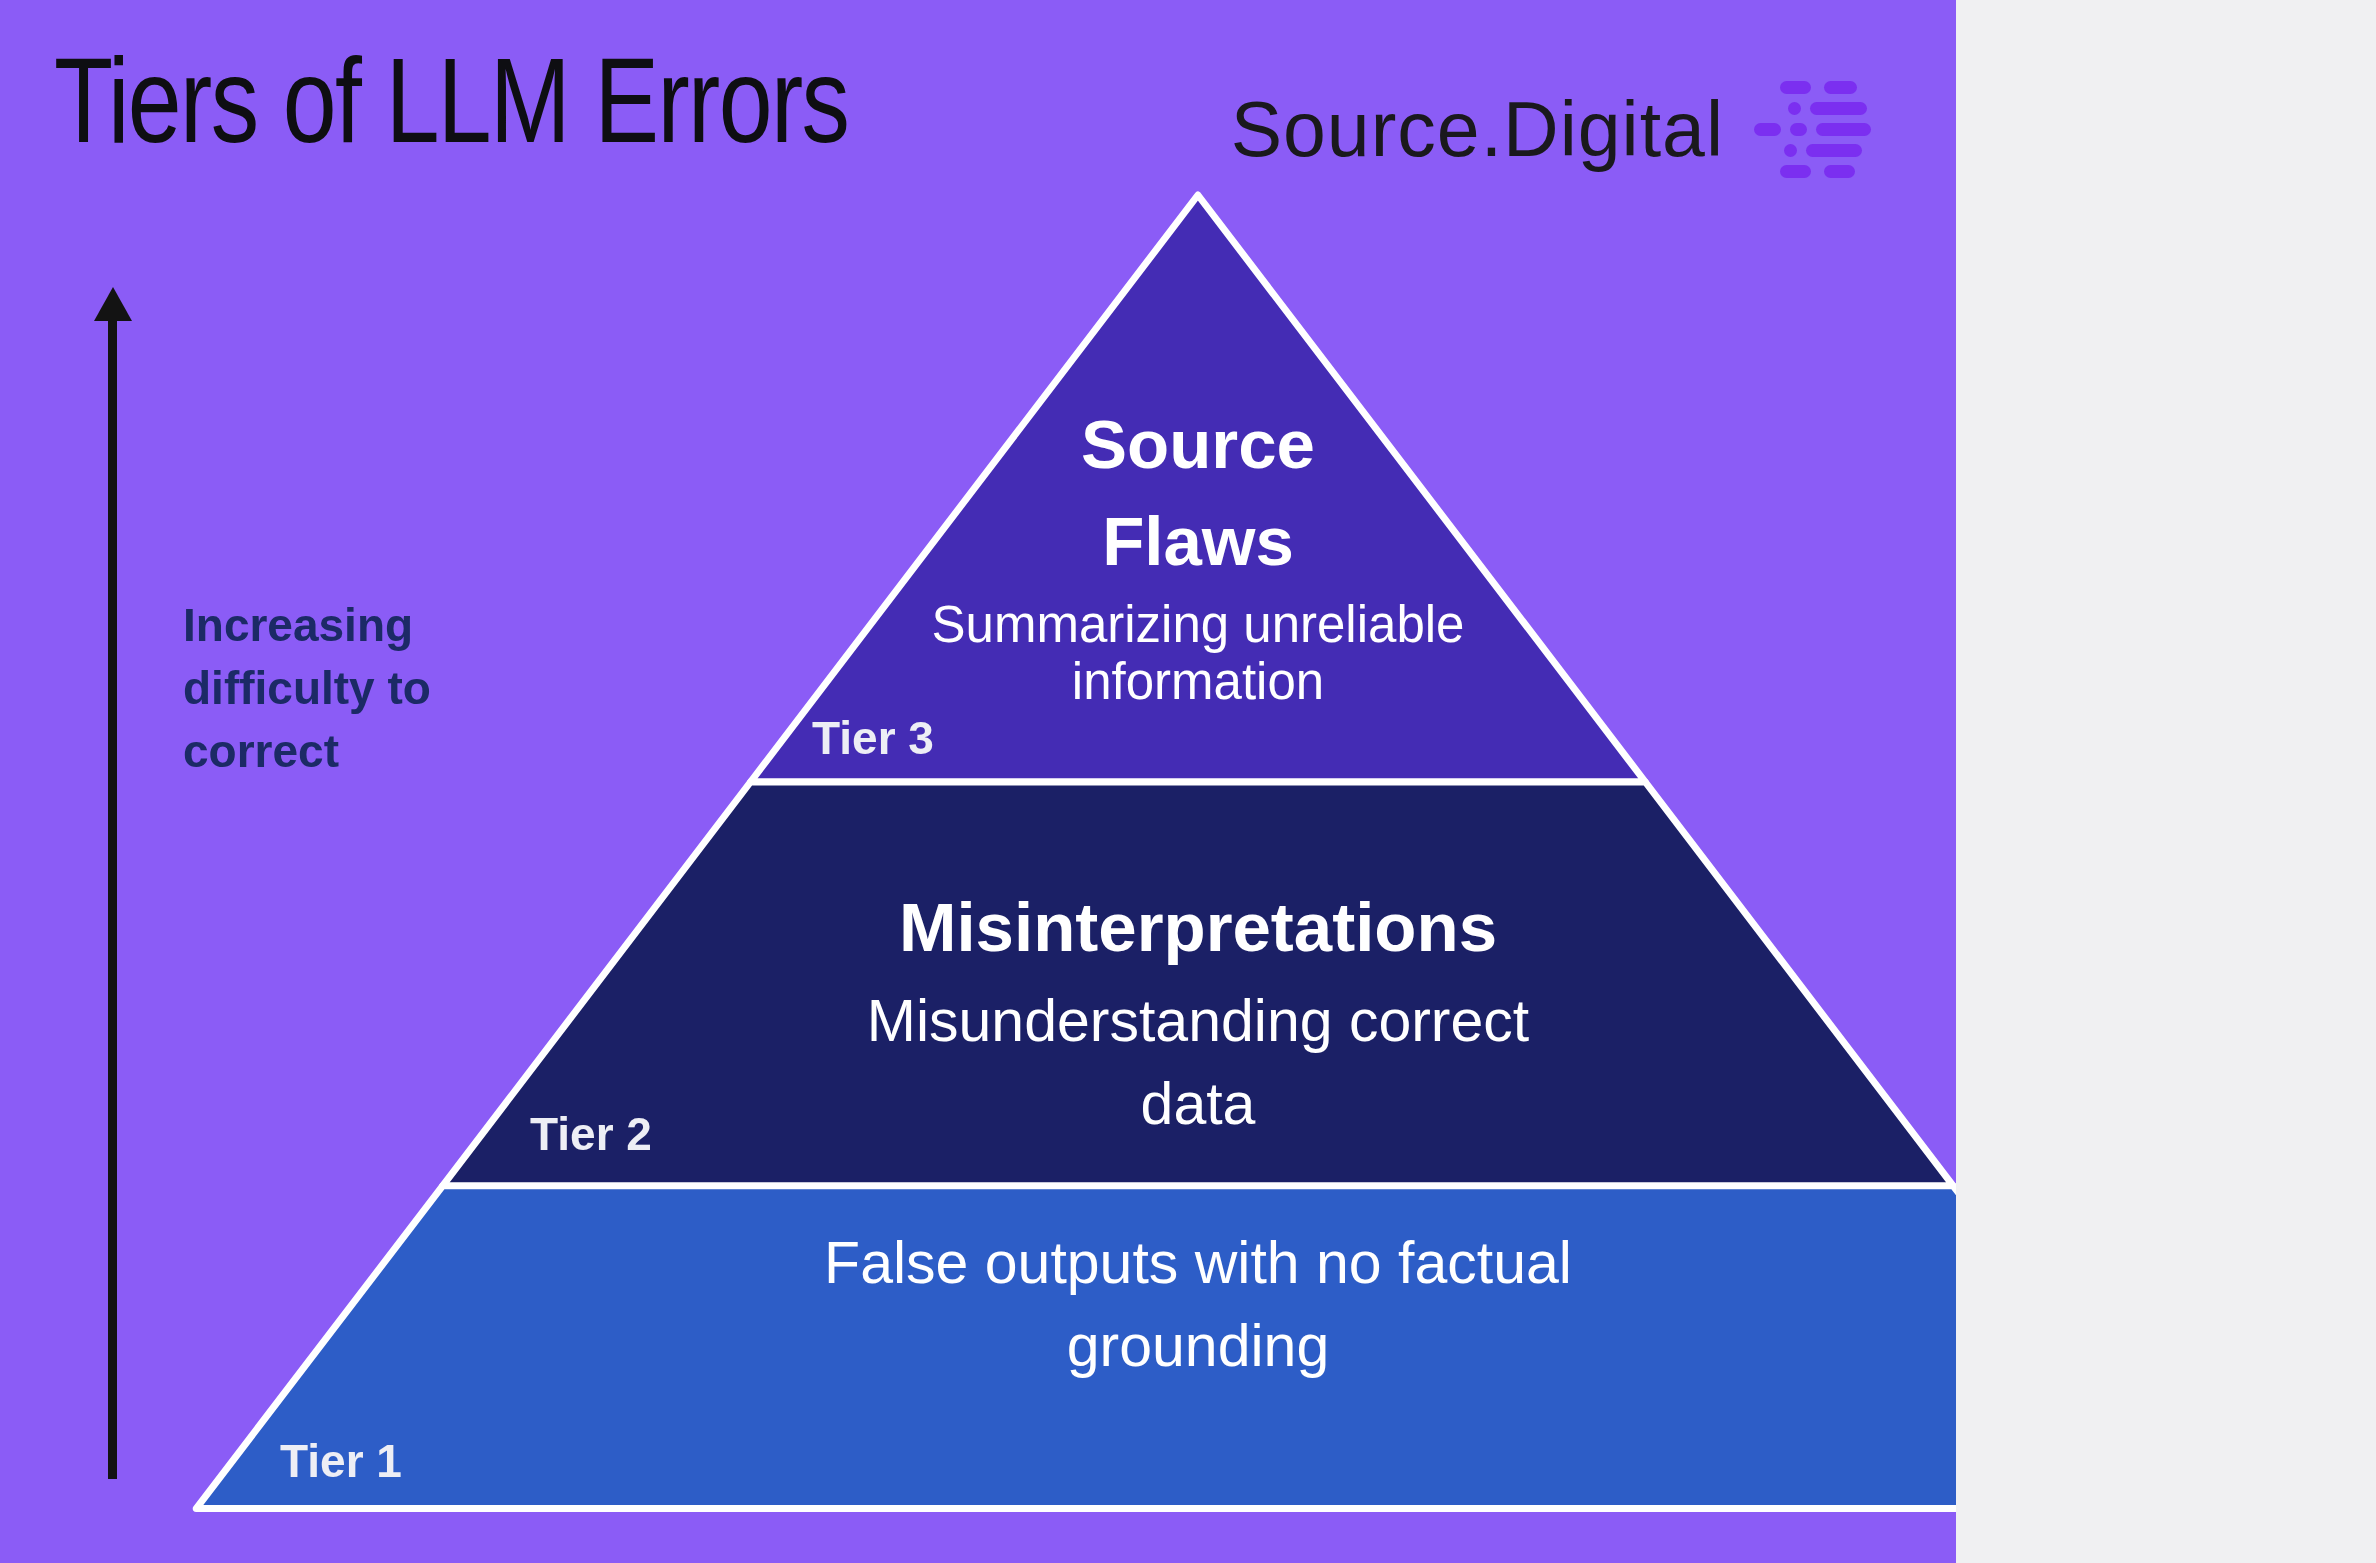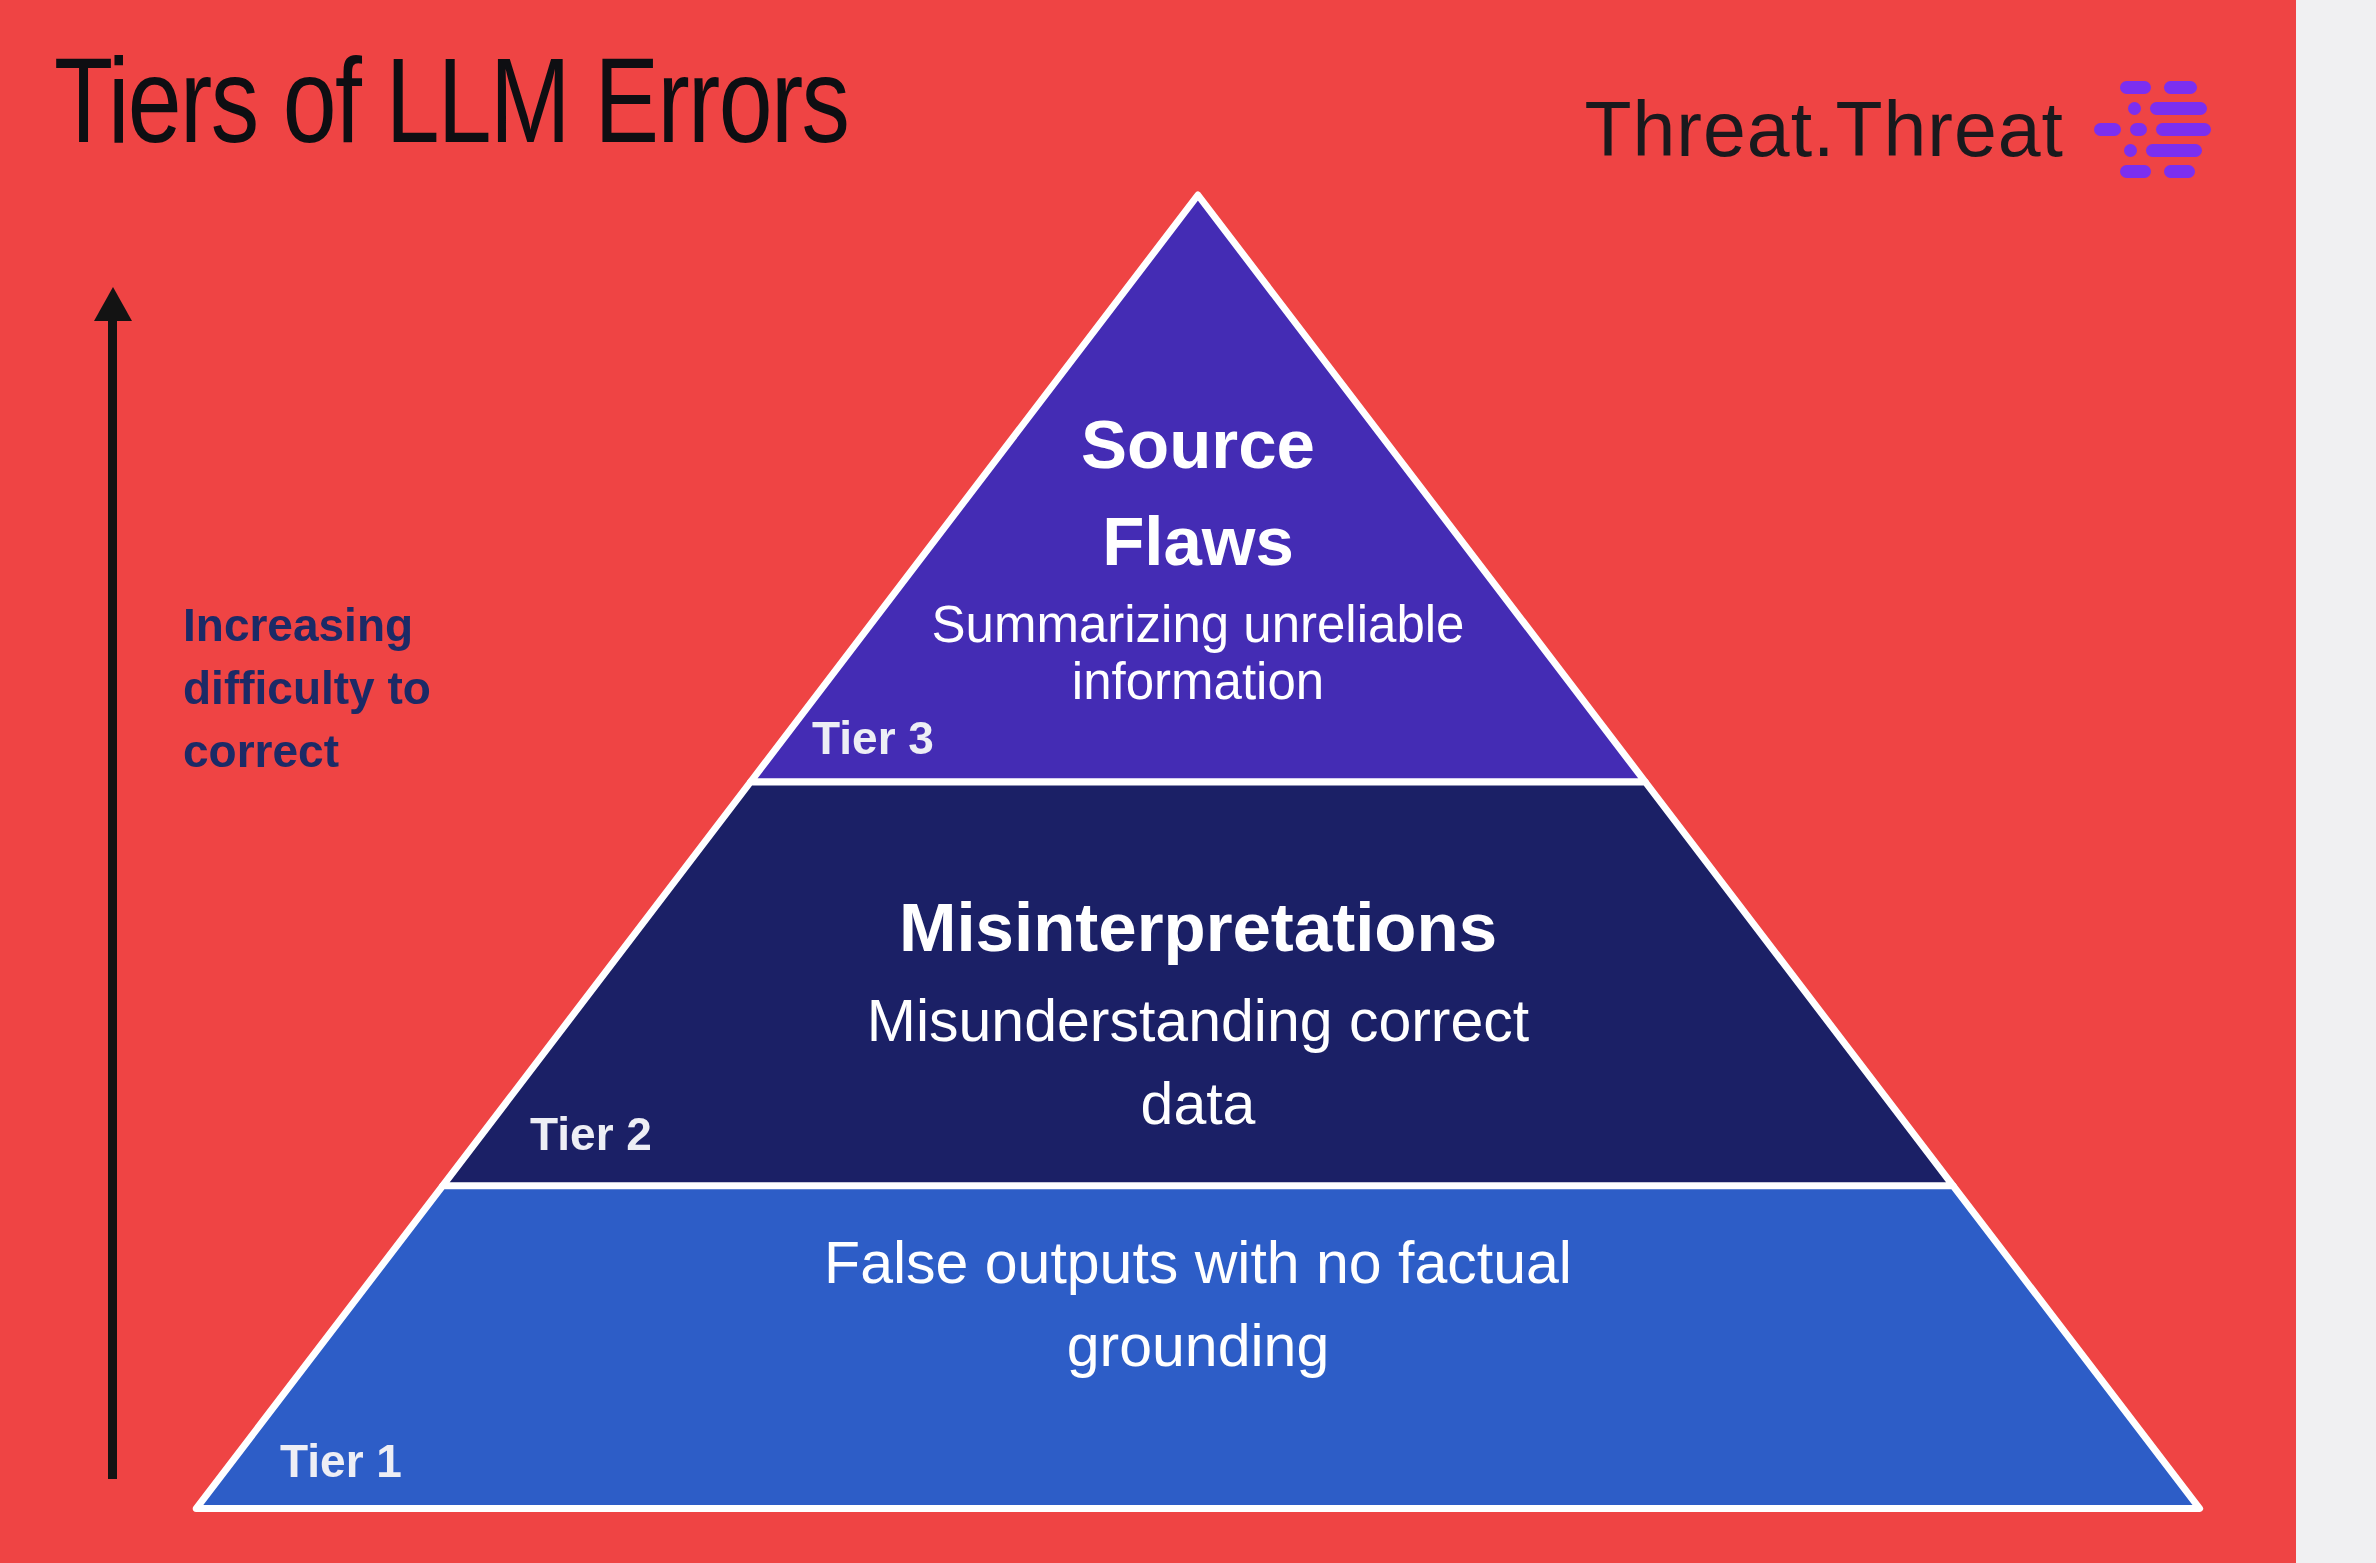--- a/index.html
+++ b/index.html
@@ -1,20 +1,20 @@
 <!DOCTYPE html>
 <html><head>
 <meta charset="utf-8">
 <style>
   html, body { margin: 0; padding: 0; background: #f0f0f2; }
   .canvas {
     position: relative;
-    width: 2296px;
+    width: 1956px;
     height: 1563px;
-    background: #ef4444;
+    background: #8b5cf6;
     overflow: hidden;
     font-family: "Liberation Sans", sans-serif;
   }
 
   
   .title {
     position: absolute;
     left: 54px;
     top: 30px;
     margin: 0;
@@ -110,21 +110,21 @@
   .tl1 { left: 280px; top: 1434px; }
 </style>
 </head>
 <body>
 
 <div class="canvas">
 
   <h1 class="title">Tiers of LLM Errors</h1>
 
   <div class="logo">
-    <span class="logo-text">Threat.Threat</span>
+    <span class="logo-text">Source.Digital</span>
     <div class="logo-icon">
       <div class="row r1">
           <span class="pill" style="width:31px"></span>
           <span class="pill" style="width:33px"></span>
         </div>
       <div class="row r2">
           <span class="pill" style="width:13px"></span>
           <span class="pill" style="width:57px"></span>
         </div>
       <div class="row r3">

